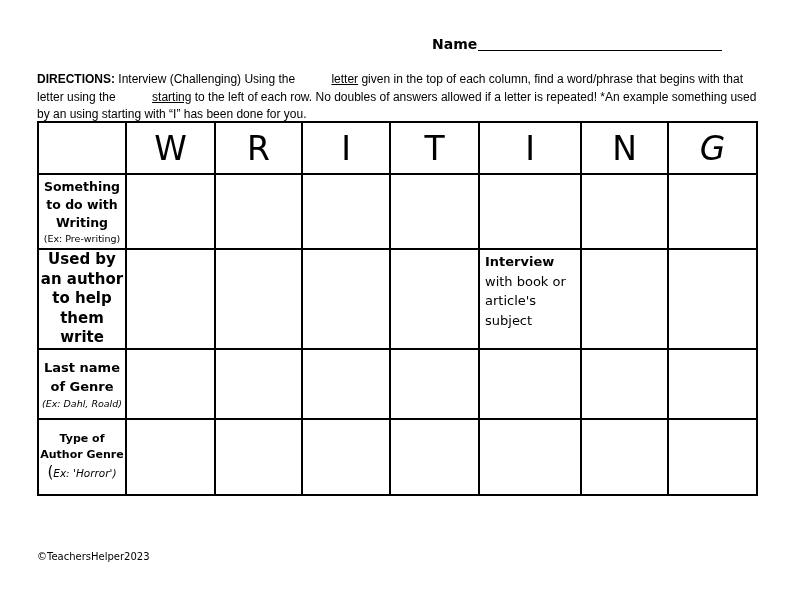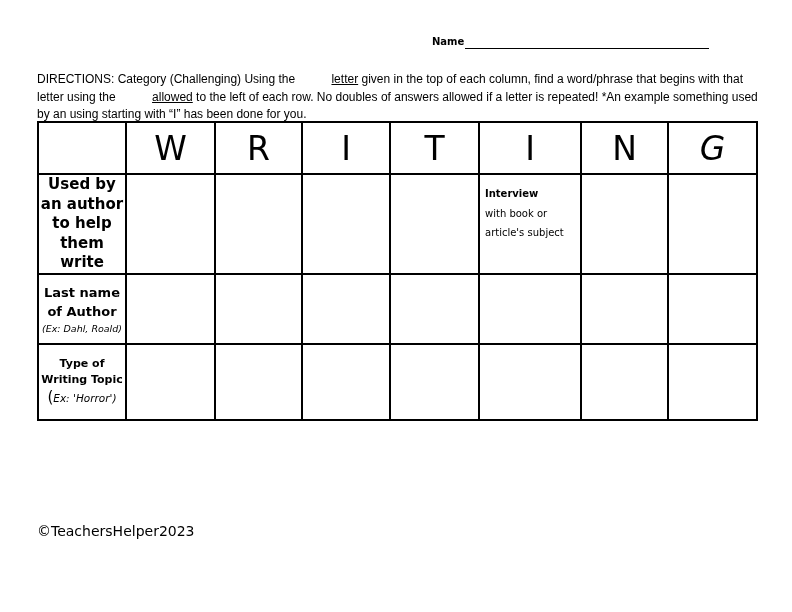--- a/index.html
+++ b/index.html
@@ -1,45 +1,45 @@
 <!DOCTYPE html>
 <html><head>
 <meta charset="utf-8">
 <style>
   html, body { margin:0; padding:0; background:#ffffff; }
   body { width:792px; height:612px; position:relative; overflow:hidden; font-family:"Liberation Sans", sans-serif; color:#000; }
-  .name-line { position:absolute; left:432px; top:36px; font-size:10px; font-weight:bold; font-family:"DejaVu Sans", sans-serif; letter-spacing:0px; display:flex; align-items:flex-start; }
+  .name-line { position:absolute; left:432px; top:36px; font-size:14px; font-weight:bold; font-family:"DejaVu Sans", sans-serif; letter-spacing:0px; display:flex; align-items:center; }
   .name-line .rule { display:inline-block; width:244px; border-bottom:1.3px solid #000; height:12px; margin-left:1px; }
   .directions { position:absolute; left:37px; top:71px; width:730px; font-size:12px; line-height:17.5px; font-family:"Liberation Sans", sans-serif; font-weight:normal; }
-  .directions b { font-weight:normal;margin-top:32px; }
+  .directions b { font-weight:bold;margin-top:32px; }
   .directions u { text-decoration:underline;padding-left:33px; }
   table.grid { position:absolute; left:37px; top:121px; border-collapse:collapse; table-layout:fixed; }
   table.grid td { border:2.5px solid #000; padding:0; vertical-align:top; }
   .letter { font-family:"DejaVu Sans", sans-serif; font-size:33px; text-align:center; vertical-align:middle !important; font-weight:normal; }
   .letter.g { font-style:italic; }
   .cat { text-align:center; font-family:"DejaVu Sans", sans-serif; font-weight:bold; vertical-align:middle !important; }
   .cat .main { font-size:12.5px; line-height:18px; display:block; }
   .cat .ex { font-size:9.5px; font-weight:normal; display:block; line-height:13px; }
   .cat .ex.it { font-style:italic; }
   .cat.small .main { font-size:11px; line-height:16px; }
   .cat .paren { font-size:15px; font-style:normal; }
-  .example-cell { font-family:"DejaVu Sans", sans-serif; font-size:10px; line-height:19.5px; padding:9px 5px !important; vertical-align:top; }
+  .example-cell { font-family:"DejaVu Sans", sans-serif; font-size:13px; line-height:19.5px; padding:2px 5px !important; vertical-align:top; }
   .example-cell .hd { font-weight:bold; display:block; }
-  .copyright { position:absolute; left:37px; top:523px; font-size:14px; font-family:"DejaVu Sans", sans-serif; }
+  .copyright { position:absolute; left:37px; top:551px; font-size:10px; font-family:"DejaVu Sans", sans-serif; }
 </style>
 </head>
 <body>
 
 <div class="name-line">
   <span>Name</span>
     <span class="rule"></span>
 </div>
 
 <div class="directions">
-  <b>DIRECTIONS:</b><span> Category (Challenging) Using the </span><u>letter</u><span> given in the top of each column, find a word/phrase that begins with that letter using the </span><u>allowed</u><span> to the left of each row. No doubles of answers allowed if a letter is repeated! *An example something used by an using starting with “I” has been done for you.</span>
+  <b>DIRECTIONS:</b><span> Interview (Challenging) Using the </span><u>letter</u><span> given in the top of each column, find a word/phrase that begins with that letter using the </span><u>starting</u><span> to the left of each row. No doubles of answers allowed if a letter is repeated! *An example something used by an using starting with “I” has been done for you.</span>
 </div>
 
 <table class="grid">
   <colgroup>
     <col style="width:88px">
       <col style="width:89px">
       <col style="width:87px">
       <col style="width:88px">
       <col style="width:89px">
       <col style="width:102px">
@@ -50,51 +50,64 @@
       <tr style="height:52px">
     <td></td>
     <td class="letter">W</td>
     <td class="letter">R</td>
     <td class="letter">I</td>
     <td class="letter">T</td>
     <td class="letter">I</td>
     <td class="letter">N</td>
     <td class="letter g">G</td>
   </tr>
+  <tr style="height:75px">
+    <td class="cat">
+      <span class="main">Something to do with Writing</span>
+      <span class="ex">(Ex: Pre-writing)</span>
+    </td>
+    <td></td>
+    <td></td>
+    <td></td>
+    <td></td>
+    <td></td>
+    <td></td>
+    <td></td>
+  </tr>
   <tr style="height:79px">
     <td class="cat">
       <span class="main" style="font-size:15px;line-height:19.5px">Used by an author to help them write</span>
     </td>
     <td></td>
     <td></td>
     <td></td>
     <td></td>
     <td class="example-cell">
       <span class="hd">Interview</span>
       <span>with book or article's subject</span>
     </td>
     <td></td>
     <td></td>
   </tr>
   <tr style="height:70px">
     <td class="cat">
-      <span class="main" style="font-size:13px;line-height:19.5px">Last name of Author</span>
+      <span class="main" style="font-size:13px;line-height:19.5px">Last name of Genre</span>
       <span class="ex it">(Ex: Dahl, Roald)</span>
     </td>
     <td></td>
     <td></td>
     <td></td>
     <td></td>
     <td></td>
     <td></td>
     <td></td>
   </tr>
   <tr style="height:76px">
     <td class="cat small">
-      <span class="main">Type of Writing Topic</span>
+      <span class="main">Type of Author Genre</span>
       <span class="ex it" style="font-size:10.5px;line-height:18px"><span class="paren">(</span><span>Ex: 'Horror'</span><span>)</span></span>
     </td>
     <td></td>
     <td></td>
     <td></td>
     <td></td>
     <td></td>
     <td></td>
     <td></td>
   </tr>

